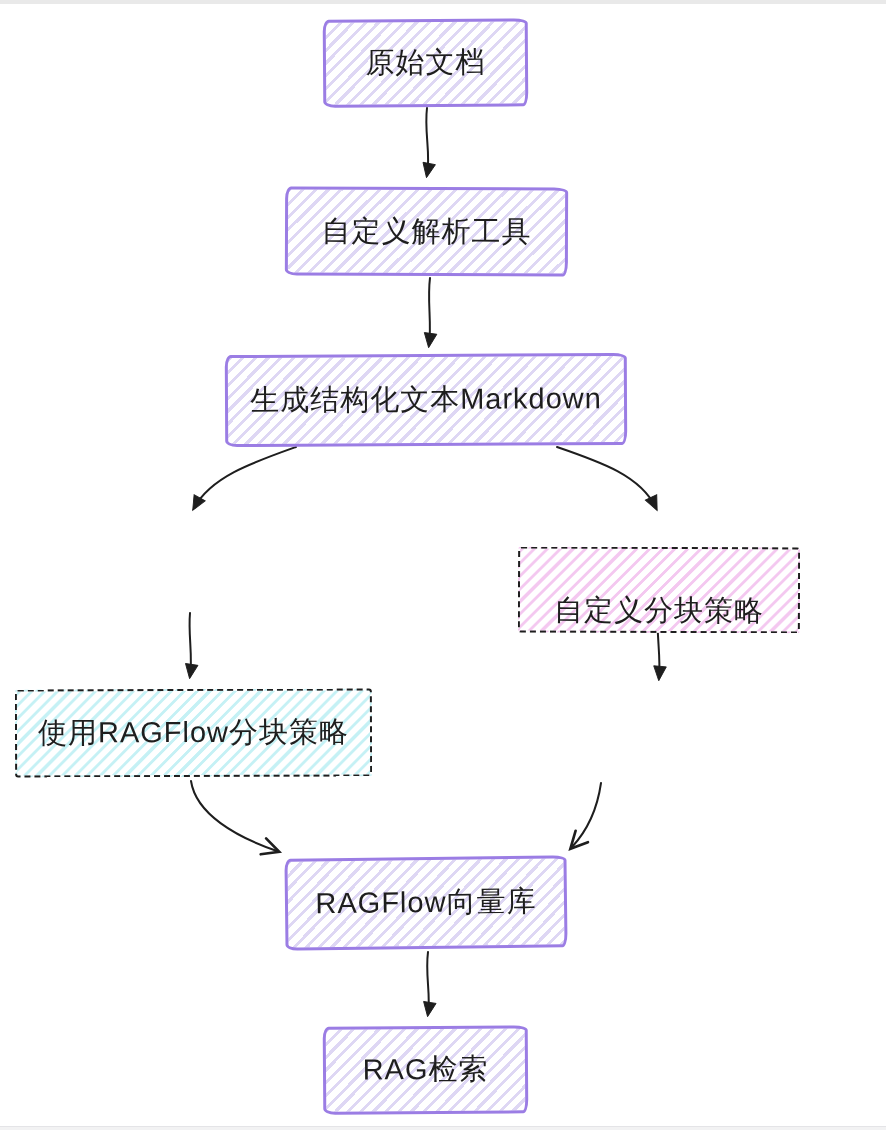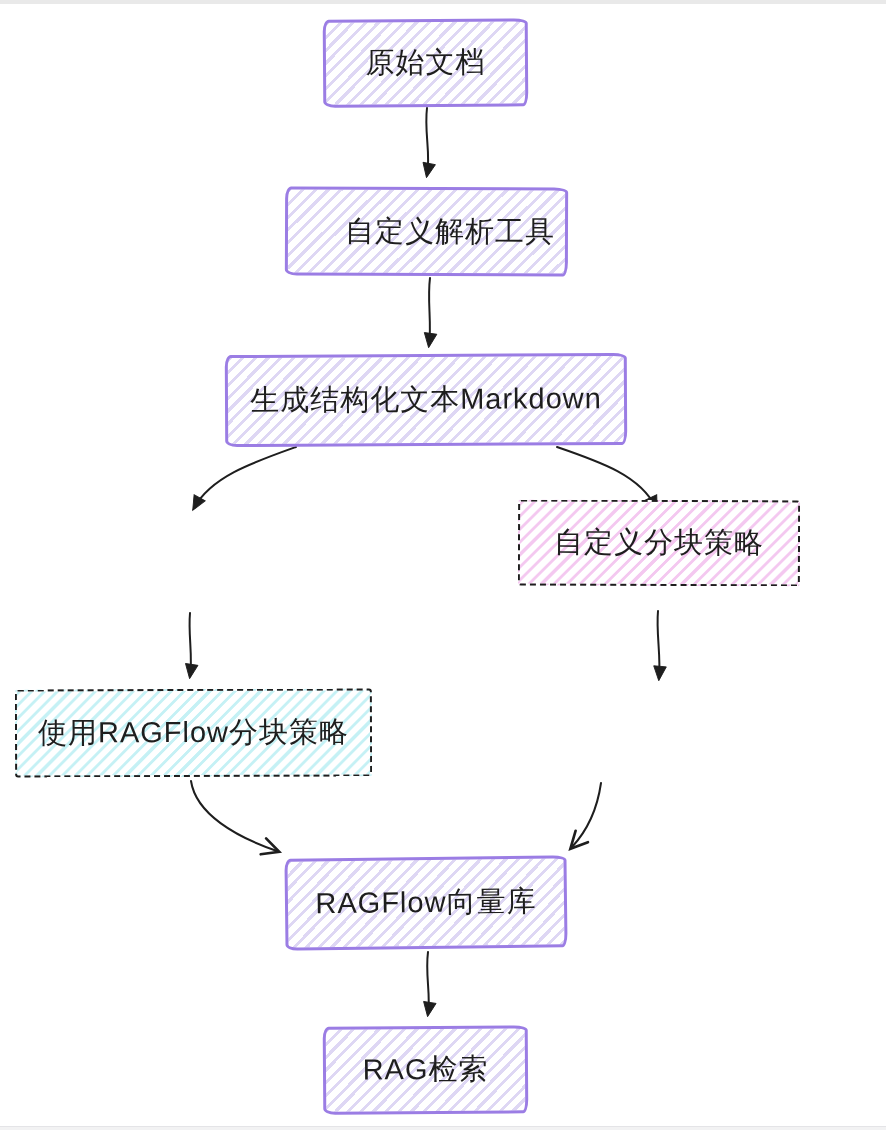--- a/index.html
+++ b/index.html
@@ -62,24 +62,24 @@
   }
   .pink{
     border:2.5px dashed var(--dashed-stroke);
     border-radius:3px;
     background-image:repeating-linear-gradient(135deg,
       var(--pink-fill) 0px, var(--pink-fill) 3px,
       rgba(0,0,0,0) 3px, rgba(0,0,0,0) 9px);
   }
   
   .n1{left:323px;top:15px;width:205px;height:88px;transform:rotate(-0.4deg);}
-  .n2{left:285px;top:183px;width:283px;height:89px;transform:rotate(0.2deg);justify-content:flex-end;}
+  .n2{left:285px;top:183px;width:283px;height:89px;transform:rotate(0.2deg);}
   .n3{left:225px;top:350px;width:402px;height:92px;transform:rotate(-0.3deg);}
   .n4{left:22px; top:518px;width:344px;height:89px;}
-  .n5{left:518px;top:496px;width:282px;height:86px;transform:rotate(0.2deg);}
+  .n5{left:518px;top:543px;width:282px;height:86px;transform:rotate(0.2deg);align-items:flex-end;}
   .n6{left:15px; top:685px;width:357px;height:88px;transform:rotate(-0.2deg);}
   .n7{left:452px;top:687px;width:416px;height:88px;}
   .n8{left:285px;top:853px;width:282px;height:92px;transform:rotate(-0.7deg);}
   .n9{left:323px;top:1022px;width:205px;height:88px;transform:rotate(-0.4deg);}
   .page-edge{
     position:absolute;left:0;top:1122px;width:886px;height:8px;
     background:var(--page-edge);
     border-top:1px solid #e4e4e7;
   }
 </style>

